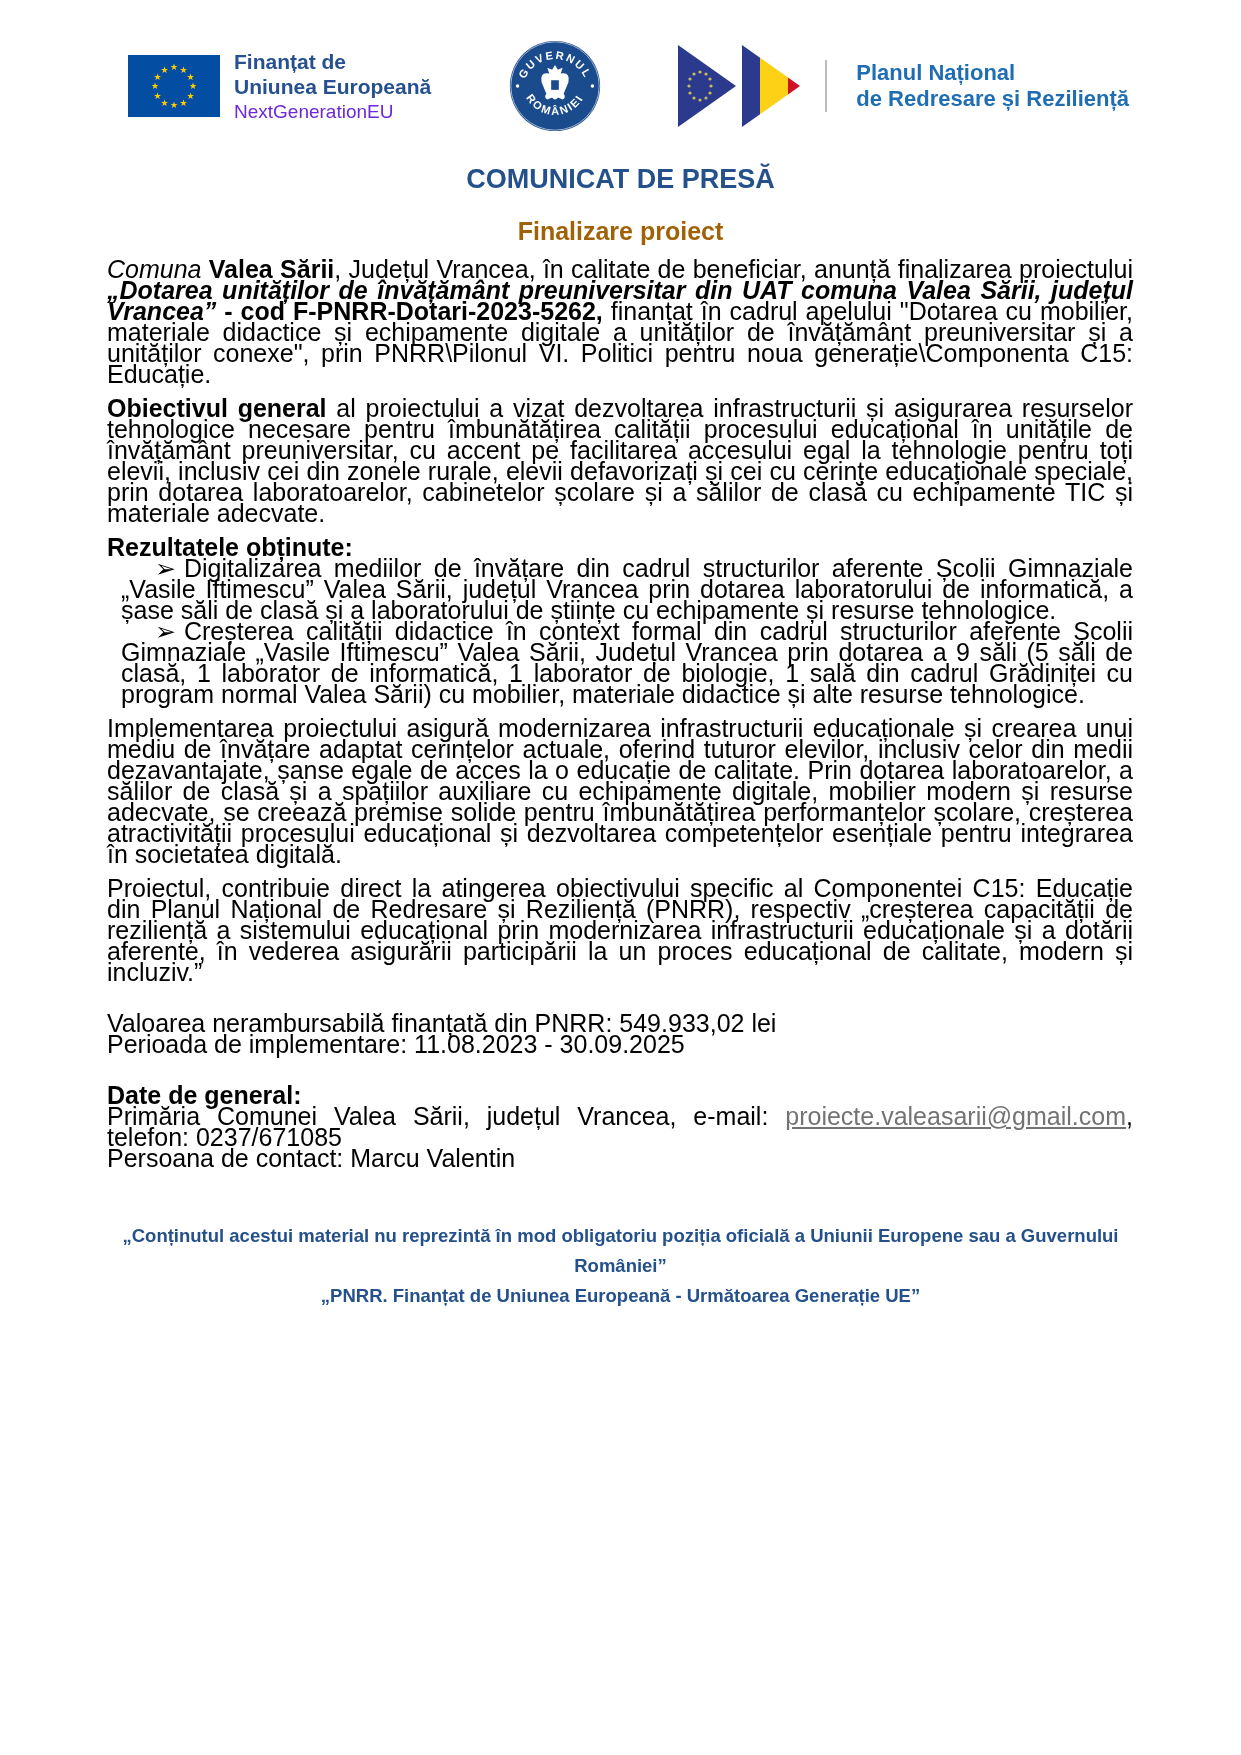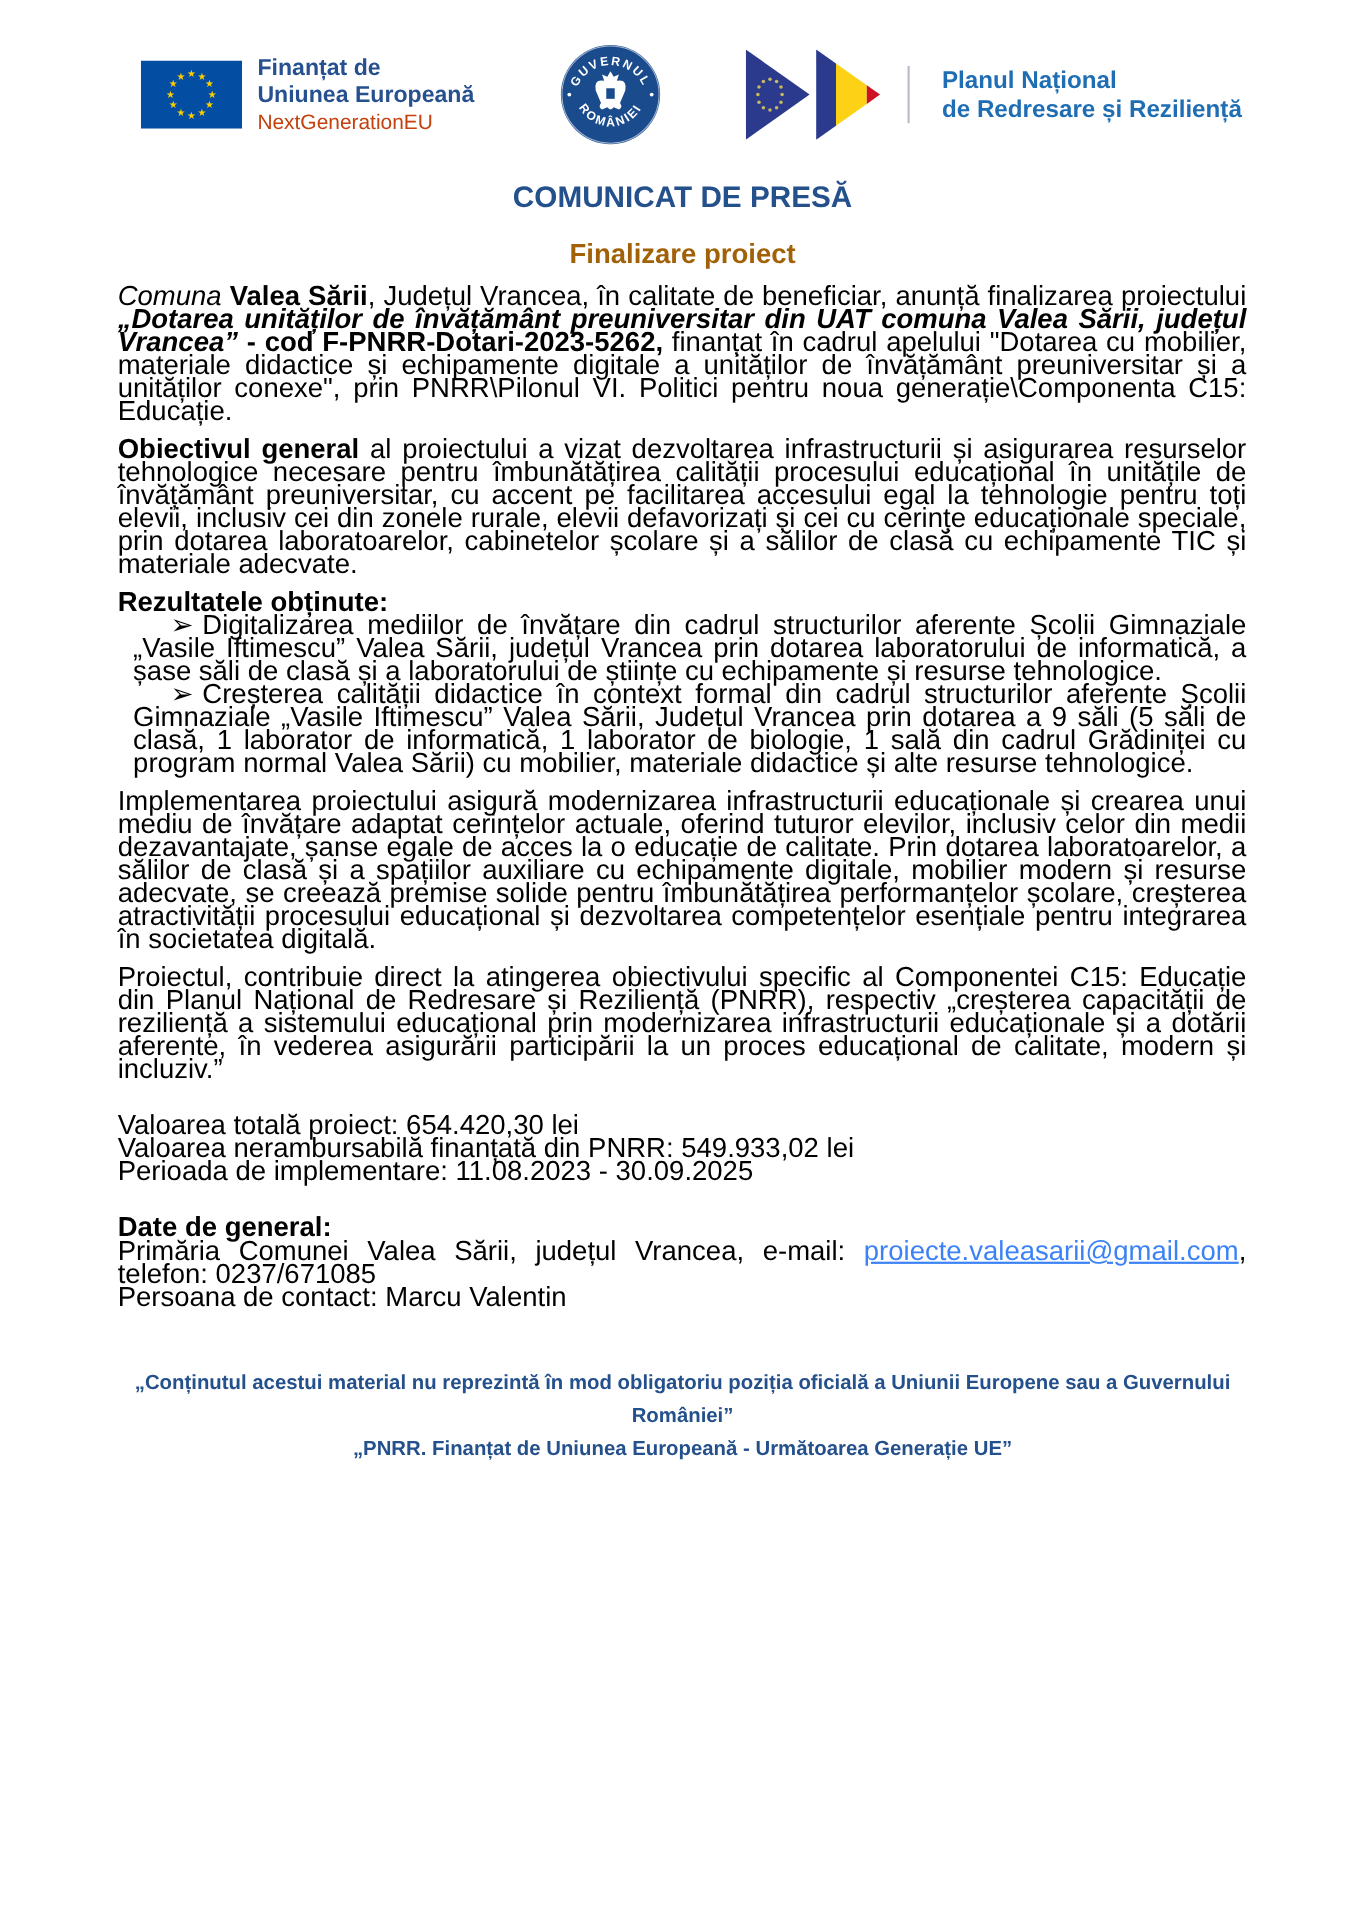--- a/index.html
+++ b/index.html
@@ -4,40 +4,40 @@
 <style>
   html,body{margin:0;padding:0;background:#fff;}
   .page{
     position:relative;width:1241px;height:1755px;background:#fff;overflow:hidden;
     font-family:"Liberation Sans",sans-serif;color:#000;
   }
   
   .logos{display:flex;align-items:center;justify-content:space-between;margin:38px 112px 0 128px;}
   .eu-logo{display:flex;align-items:center;gap:14px;}
   .eu-text .l1,.eu-text .l2{font-weight:bold;color:#26508F;font-size:21px;line-height:25px;}
-  .eu-text .l3{color:#c2410c;font-size:19px;line-height:25px;}
+  .eu-text .l3{color:#6d28d9;font-size:19px;line-height:25px;}
   .pnrr-logo{display:flex;align-items:center;gap:12px;}
   .pnrr-text{border-left:2px solid #B9BDC9;padding-left:12px;}
   .pnrr-text .l1,.pnrr-text .l2{font-weight:bold;color:#1F6EB4;font-size:22px;line-height:26px;margin-left:17px;}
   
   h1.doc-title{margin:30px 0 0;text-align:center;font-size:27px;color:#24508C;font-weight:bold;}
   h2.doc-subtitle{margin:7px 0 0;text-align:center;font-size:26px;color:#24508C;font-weight:bold;}
   h3.section-heading{margin:22px 0 0;text-align:center;font-size:25px;color:#a16207;font-weight:bold;}
   
   .content{margin:12px 108px 0 107px;font-size:25px;line-height:21px;}
   .content p{margin:13px 0 0;}
   .just{text-align:justify;}
   .results-heading{font-weight:bold;}
   .bullet{margin:0;text-align:justify;padding-left:14px;text-indent:34px;}
   .bullet-marker{margin-right:8px;}
   .values-block{margin-top:30px;}
   .values-block p{margin:0;}
   .contact-heading{font-weight:bold;margin-top:30px !important;}
   .contact-line{margin:0 !important;}
-  a.email-link{color:#3b82f6;text-decoration:underline;}
+  a.email-link{color:#737373;text-decoration:underline;}
   
   .footer-note{margin:52px auto 0;width:1060px;text-align:center;color:#24508C;
     font-weight:bold;font-size:18.5px;line-height:30px;}
 </style>
 </head>
 <body>
 
 <div class="page">
 
   <header class="logos">
@@ -132,21 +132,20 @@
     </div>
     <div class="bullet">
       <span class="bullet-marker">➢</span><span>Creșterea calității didactice în context formal din cadrul structurilor aferente Școlii Gimnaziale „Vasile Iftimescu” Valea Sării, Județul Vrancea prin dotarea a 9 săli (5 săli de clasă, 1 laborator de informatică, 1 laborator de biologie, 1 sală din cadrul Grădiniței cu program normal Valea Sării) cu mobilier, materiale didactice și alte resurse tehnologice.</span>
     </div>
 
     <p class="just">Implementarea proiectului asigură modernizarea infrastructurii educaționale și crearea unui mediu de învățare adaptat cerințelor actuale, oferind tuturor elevilor, inclusiv celor din medii dezavantajate, șanse egale de acces la o educație de calitate. Prin dotarea laboratoarelor, a sălilor de clasă și a spațiilor auxiliare cu echipamente digitale, mobilier modern și resurse adecvate, se creează premise solide pentru îmbunătățirea performanțelor școlare, creșterea atractivității procesului educațional și dezvoltarea competențelor esențiale pentru integrarea în societatea digitală.</p>
 
     <p class="just">Proiectul, contribuie direct la atingerea obiectivului specific al Componentei C15: Educație din Planul Național de Redresare și Reziliență (PNRR), respectiv „creșterea capacității de reziliență a sistemului educațional prin modernizarea infrastructurii educaționale și a dotării aferente, în vederea asigurării participării la un proces educațional de calitate, modern și incluziv.”</p>
 
     <div class="values-block">
-      <p>Valoarea totală proiect: 654.420,30 lei</p>
       <p>Valoarea nerambursabilă finanțată din PNRR: 549.933,02 lei</p>
       <p>Perioada de implementare: 11.08.2023 - 30.09.2025</p>
     </div>
 
     <p class="contact-heading">Date de general:</p>
     <p class="just contact-line"><span>Primăria Comunei Valea Sării, județul Vrancea, e-mail: </span><a class="email-link" href="#">proiecte.valeasarii@gmail.com</a><span>, telefon: 0237/671085</span></p>
     <p class="contact-line">Persoana de contact: Marcu Valentin</p>
   </main>
 
   <div class="footer-note">

